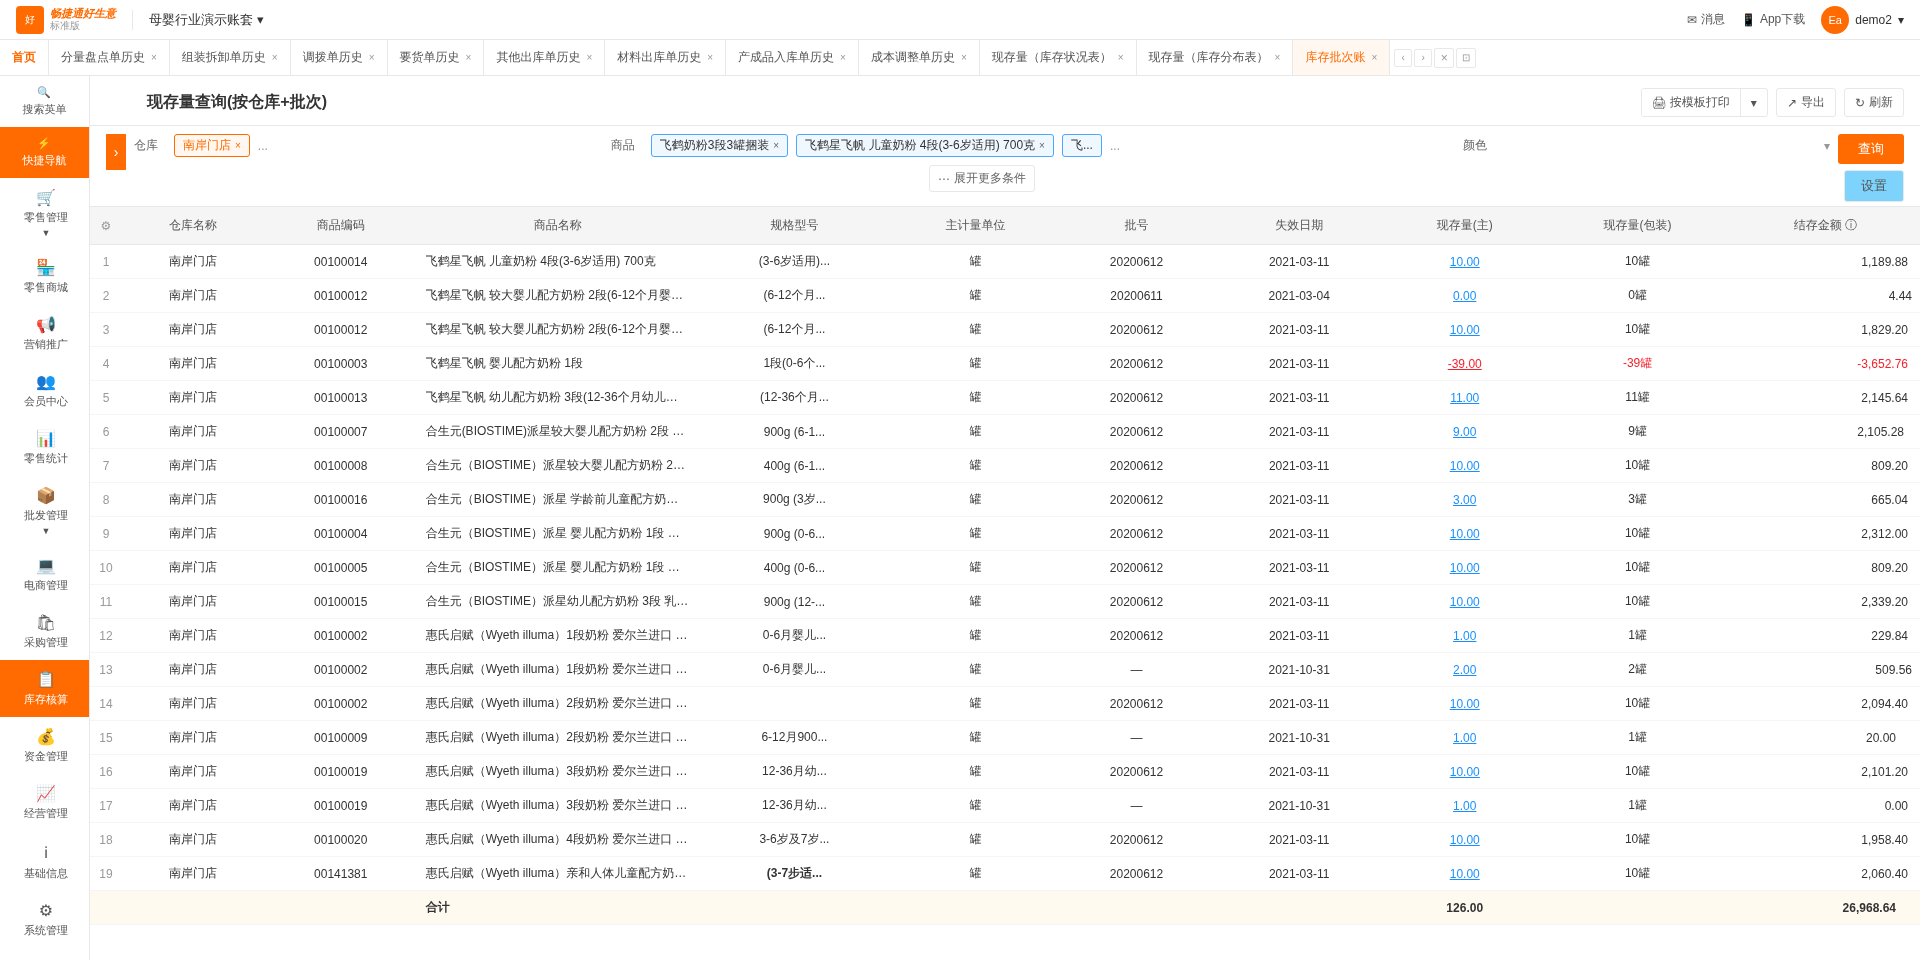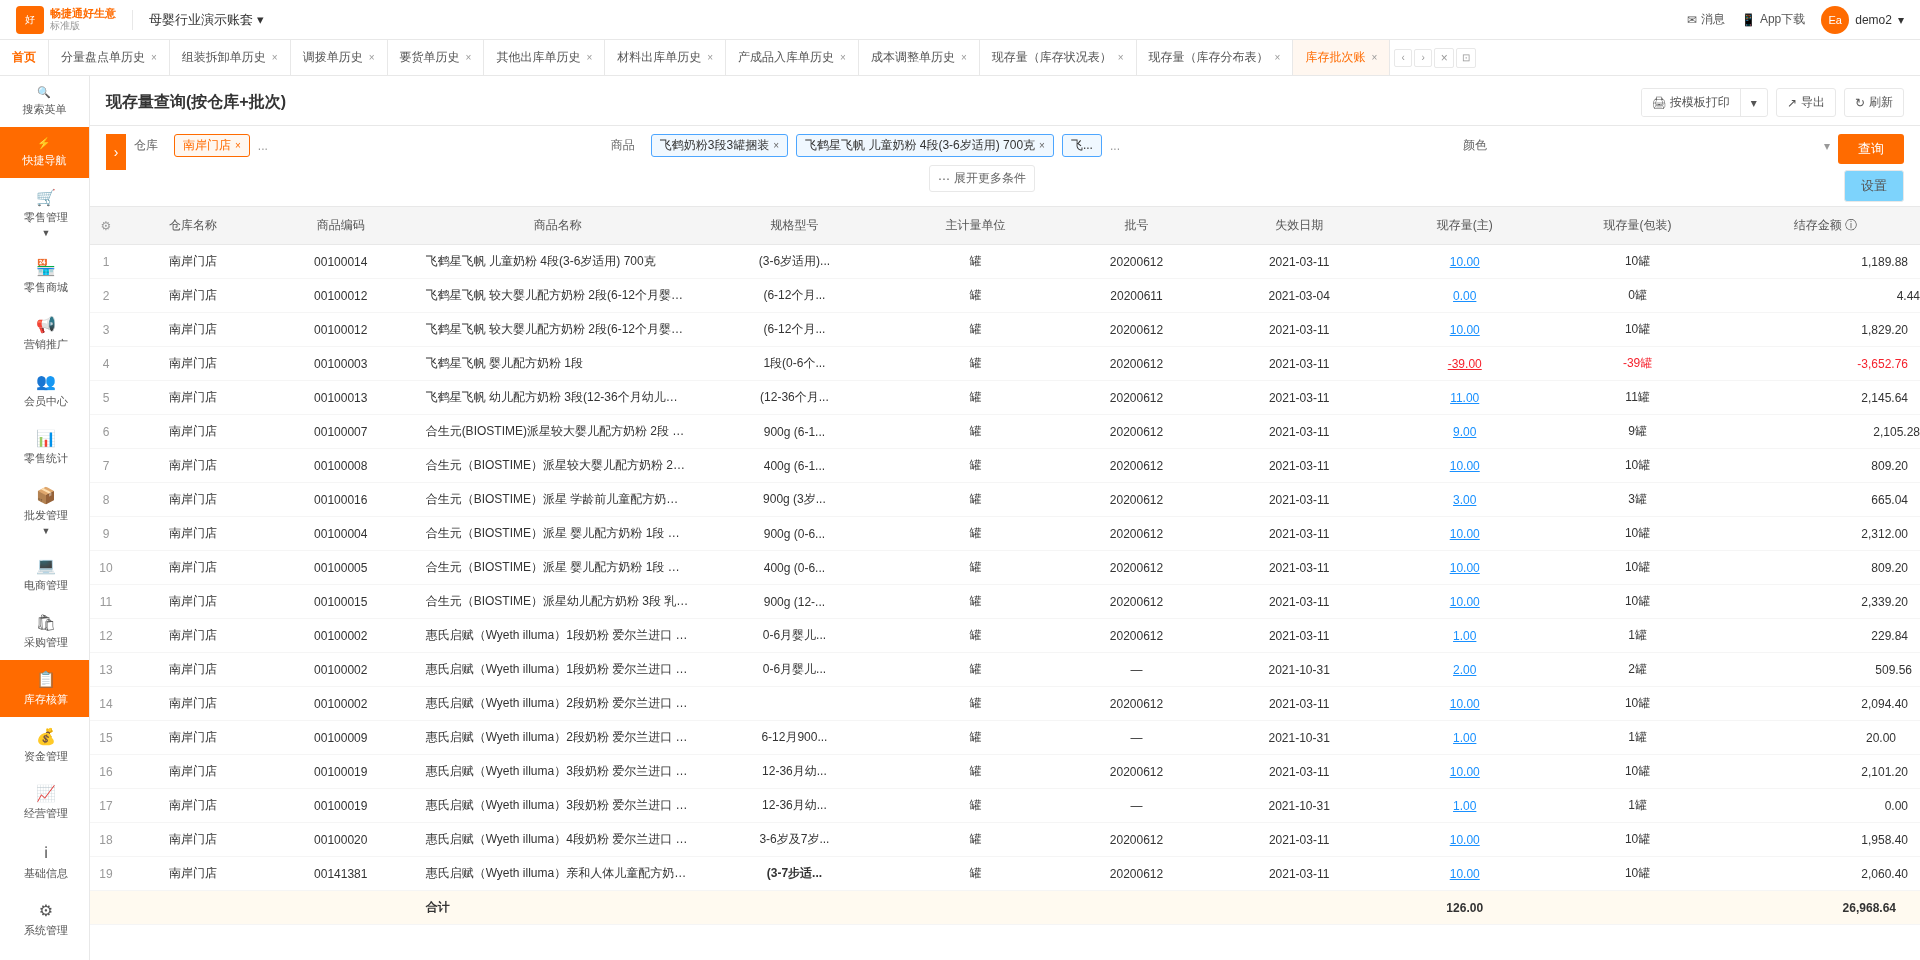--- a/index.html
+++ b/index.html
@@ -36,21 +36,21 @@
     .sidebar-item .icon { font-size: 16px; }
     .sidebar-search { padding: 10px 4px; display: flex; flex-direction: column; align-items: center; gap: 3px; cursor: pointer; color: #555; font-size: 11px; text-align: center; }
     .sidebar-nav { padding: 10px 4px; display: flex; flex-direction: column; align-items: center; gap: 3px; cursor: pointer; color: #555; font-size: 11px; text-align: center; background: #ff6b00; color: #fff; }
     .sidebar-divider { height: 1px; background: #f0f0f0; margin: 0 8px; }
 
     
     .content { flex: 1; display: flex; flex-direction: column; overflow: hidden; }
 
     
     .page-header { padding: 12px 16px 8px; display: flex; align-items: center; justify-content: space-between; background: #fff; border-bottom: 1px solid #e8e8e8; }
-    .page-title { font-size: 16px; font-weight: bold; color: #333; }
+    .page-title { font-size: 16px; font-weight: bold; color: #333; margin-left: 41px; }
     .page-actions { display: flex; align-items: center; gap: 8px; }
     .action-btn { display: flex; align-items: center; gap: 4px; padding: 5px 10px; border: 1px solid #e8e8e8; border-radius: 3px; cursor: pointer; font-size: 12px; color: #555; background: #fff; }
     .action-btn-group { display: flex; align-items: center; border: 1px solid #e8e8e8; border-radius: 3px; overflow: hidden; }
     .action-btn-group .part { padding: 5px 10px; cursor: pointer; font-size: 12px; color: #555; background: #fff; display: flex; align-items: center; gap: 3px; }
     .action-btn-group .divider { width: 1px; background: #e8e8e8; align-self: stretch; }
     .filter-tag { display: flex; align-items: center; gap: 4px; padding: 2px 8px; background: #fff7f0; border: 1px solid #ff6b00; border-radius: 3px; font-size: 12px; color: #ff6b00; cursor: pointer; }
     .filter-tag .x { cursor: pointer; color: #ff6b00; font-size: 10px; }
     .filter-more { color: #999; cursor: pointer; font-size: 12px; }
     .filter-tag-blue { background: #f0f8ff; border-color: #4da6ff; color: #333; }
     .filter-tag-blue .x { color: #666; }
@@ -83,21 +83,21 @@
     .right-btns { display: flex; flex-direction: column; align-items: flex-end; gap: 4px; justify-content: flex-end; }
   </style>
 </head>
 <body>
 
 <div class="top-bar">
   <div class="top-bar-left">
     <div class="logo-area">
       <div class="logo-icon">好</div>
       <div style="display:flex;flex-direction:column;line-height:1.2;">
-        <span style="font-size:11px;color:#ff6b00;font-weight:bold;">畅捷通好生意</span>
+        <span style="font-size:11px;color:#ff6b00;font-weight:bold;font-style:italic;">畅捷通好生意</span>
         <span style="font-size:10px;color:#999;">标准版</span>
       </div>
     </div>
     <div style="width:1px;height:20px;background:#e8e8e8;margin:0 8px;"></div>
     <div class="store-selector">
       <span>母婴行业演示账套</span>
       <span>▾</span>
     </div>
   </div>
   <div class="top-bar-right">
@@ -316,21 +316,21 @@
     <td class="row-num">2</td>
     <td>南岸门店</td>
     <td>00100012</td>
     <td class="td-left" style="max-width:280px;overflow:hidden;text-overflow:ellipsis;white-space:nowrap;" title="飞鹤星飞帆 较大婴儿配方奶粉 2段(6-12个月婴幼儿适用) ...">飞鹤星飞帆 较大婴儿配方奶粉 2段(6-12个月婴幼儿适用) ...</td>
     <td style="max-width:100px;overflow:hidden;text-overflow:ellipsis;white-space:nowrap;">(6-12个月...</td>
     <td>罐</td>
     <td>20200611</td>
     <td>2021-03-04</td>
     <td class="text-link" style="cursor:pointer;text-decoration:underline;">0.00</td>
     <td class="">0罐</td>
-    <td class="" style="text-align:right;padding-right:0;">4.44</td>
+    <td class="" style="text-align:right;padding-right:8px;">4.44</td>
   </tr>
             <tr>
     <td class="row-num">3</td>
     <td>南岸门店</td>
     <td>00100012</td>
     <td class="td-left" style="max-width:280px;overflow:hidden;text-overflow:ellipsis;white-space:nowrap;" title="飞鹤星飞帆 较大婴儿配方奶粉 2段(6-12个月婴幼儿适用) ...">飞鹤星飞帆 较大婴儿配方奶粉 2段(6-12个月婴幼儿适用) ...</td>
     <td style="max-width:100px;overflow:hidden;text-overflow:ellipsis;white-space:nowrap;">(6-12个月...</td>
     <td>罐</td>
     <td>20200612</td>
     <td>2021-03-11</td>
@@ -368,21 +368,21 @@
     <td class="row-num">6</td>
     <td>南岸门店</td>
     <td>00100007</td>
     <td class="td-left" style="max-width:280px;overflow:hidden;text-overflow:ellipsis;white-space:nowrap;" title="合生元(BIOSTIME)派星较大婴儿配方奶粉 2段 乳铁蛋白的...">合生元(BIOSTIME)派星较大婴儿配方奶粉 2段 乳铁蛋白的...</td>
     <td style="max-width:100px;overflow:hidden;text-overflow:ellipsis;white-space:nowrap;">900g (6-1...</td>
     <td>罐</td>
     <td>20200612</td>
     <td>2021-03-11</td>
     <td class="text-link" style="cursor:pointer;text-decoration:underline;">9.00</td>
     <td class="">9罐</td>
-    <td class="" style="text-align:right;padding-right:0;">2,105.28</td>
+    <td class="" style="text-align:right;padding-right:16px;">2,105.28</td>
   </tr>
             <tr>
     <td class="row-num">7</td>
     <td>南岸门店</td>
     <td>00100008</td>
     <td class="td-left" style="max-width:280px;overflow:hidden;text-overflow:ellipsis;white-space:nowrap;" title="合生元（BIOSTIME）派星较大婴儿配方奶粉 2段 乳铁蛋...">合生元（BIOSTIME）派星较大婴儿配方奶粉 2段 乳铁蛋...</td>
     <td style="max-width:100px;overflow:hidden;text-overflow:ellipsis;white-space:nowrap;">400g (6-1...</td>
     <td>罐</td>
     <td>20200612</td>
     <td>2021-03-11</td>

